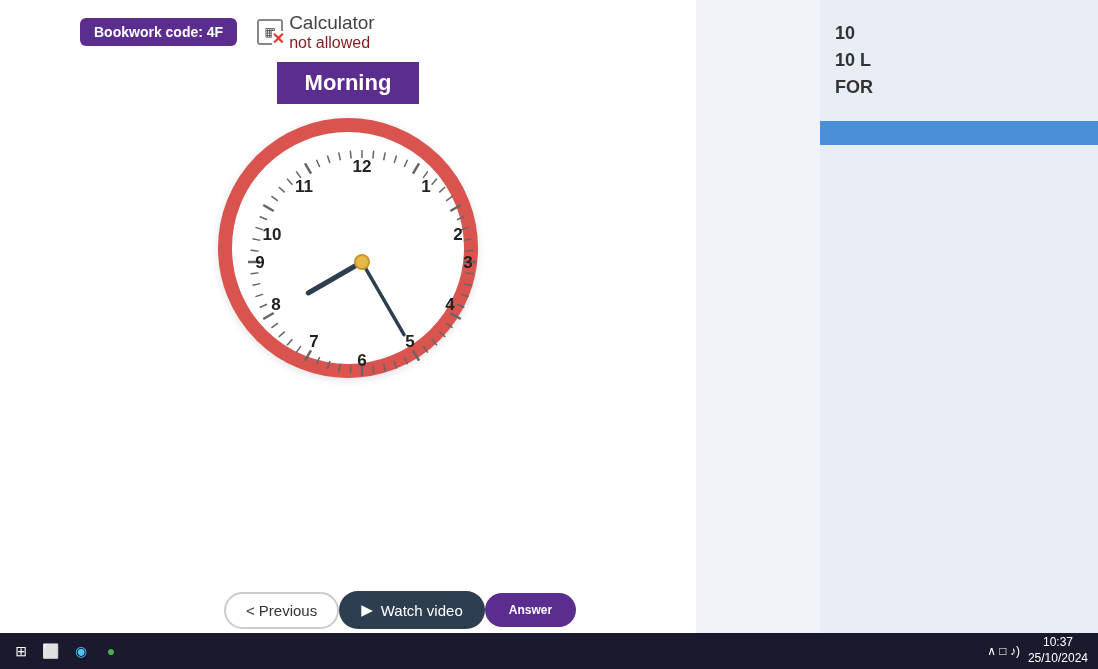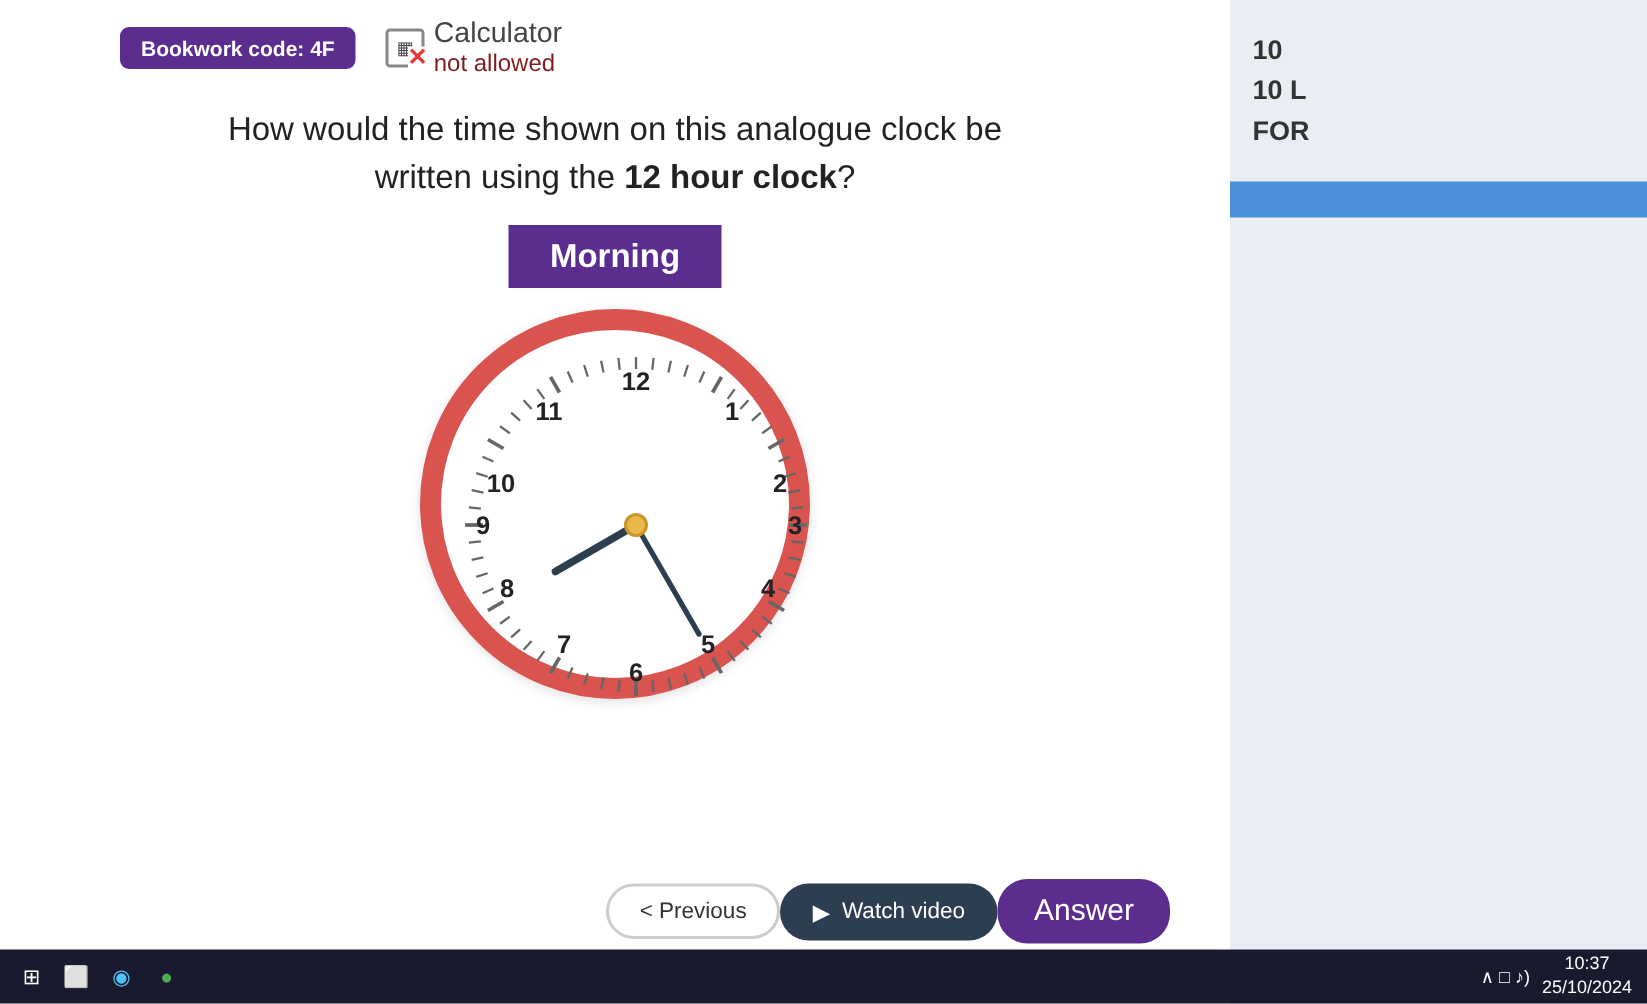--- a/index.html
+++ b/index.html
@@ -6,21 +6,21 @@
     body {
       width: 1098px;
       height: 669px;
       background: #f0f4f8;
       font-family: 'Segoe UI', Arial, sans-serif;
       overflow: hidden;
       position: relative;
     }
 
     .main-content {
-      width: 820px;
+      width: 696px;
       height: 669px;
       background: #ffffff;
       position: absolute;
       left: 0;
       top: 0;
       display: flex;
       flex-direction: column;
       align-items: center;
       padding: 0 20px;
     }
@@ -149,21 +149,21 @@
       position: relative;
       box-shadow: 0 2px 8px rgba(0,0,0,0.12);
     }
 
     
     .bottom-bar {
       position: absolute;
       bottom: 40px;
       width: 800px;
       display: flex;
-      justify-content: flex-end;
+      justify-content: center;
       align-items: center;
       padding: 0 20px;
     }
 
     .prev-button {
       background: white;
       border: 2px solid #ccc;
       border-radius: 20px;
       padding: 8px 20px;
       font-size: 15px;
@@ -186,22 +186,22 @@
       align-items: center;
       gap: 8px;
     }
 
     .answer-button {
       background: #5b2d8e;
       color: white;
       border: none;
       border-radius: 20px;
       padding: 10px 24px;
-      font-size: 20px;
-      font-weight: normal;
+      font-size: 12px;
+      font-weight: bold;
       cursor: pointer;
     }
 
     
     .taskbar {
       position: absolute;
       bottom: 0;
       left: 0;
       width: 1098px;
       height: 36px;
@@ -262,24 +262,20 @@
         ▦
         <span class="x-mark">✕</span>
       </div>
       <div>
         <div style="font-size:19px;color:#444;">Calculator</div>
         <div style="font-size:16px;color:#7f1d1d;">not allowed</div>
       </div>
     </div>
   </div>
 
-  <div class="question-text">
-    <span>How would the time shown on this analogue clock be</span><br>
-    <span>written using the </span><strong>12 hour clock</strong><span>?</span>
-  </div>
 
   <div class="morning-label">Morning</div>
 
   <div class="clock-container">
     <div class="clock-face">
 
       <svg class="clock-svg" viewBox="0 0 260 260">
 
         <g stroke="#666" stroke-width="1.5">
 

